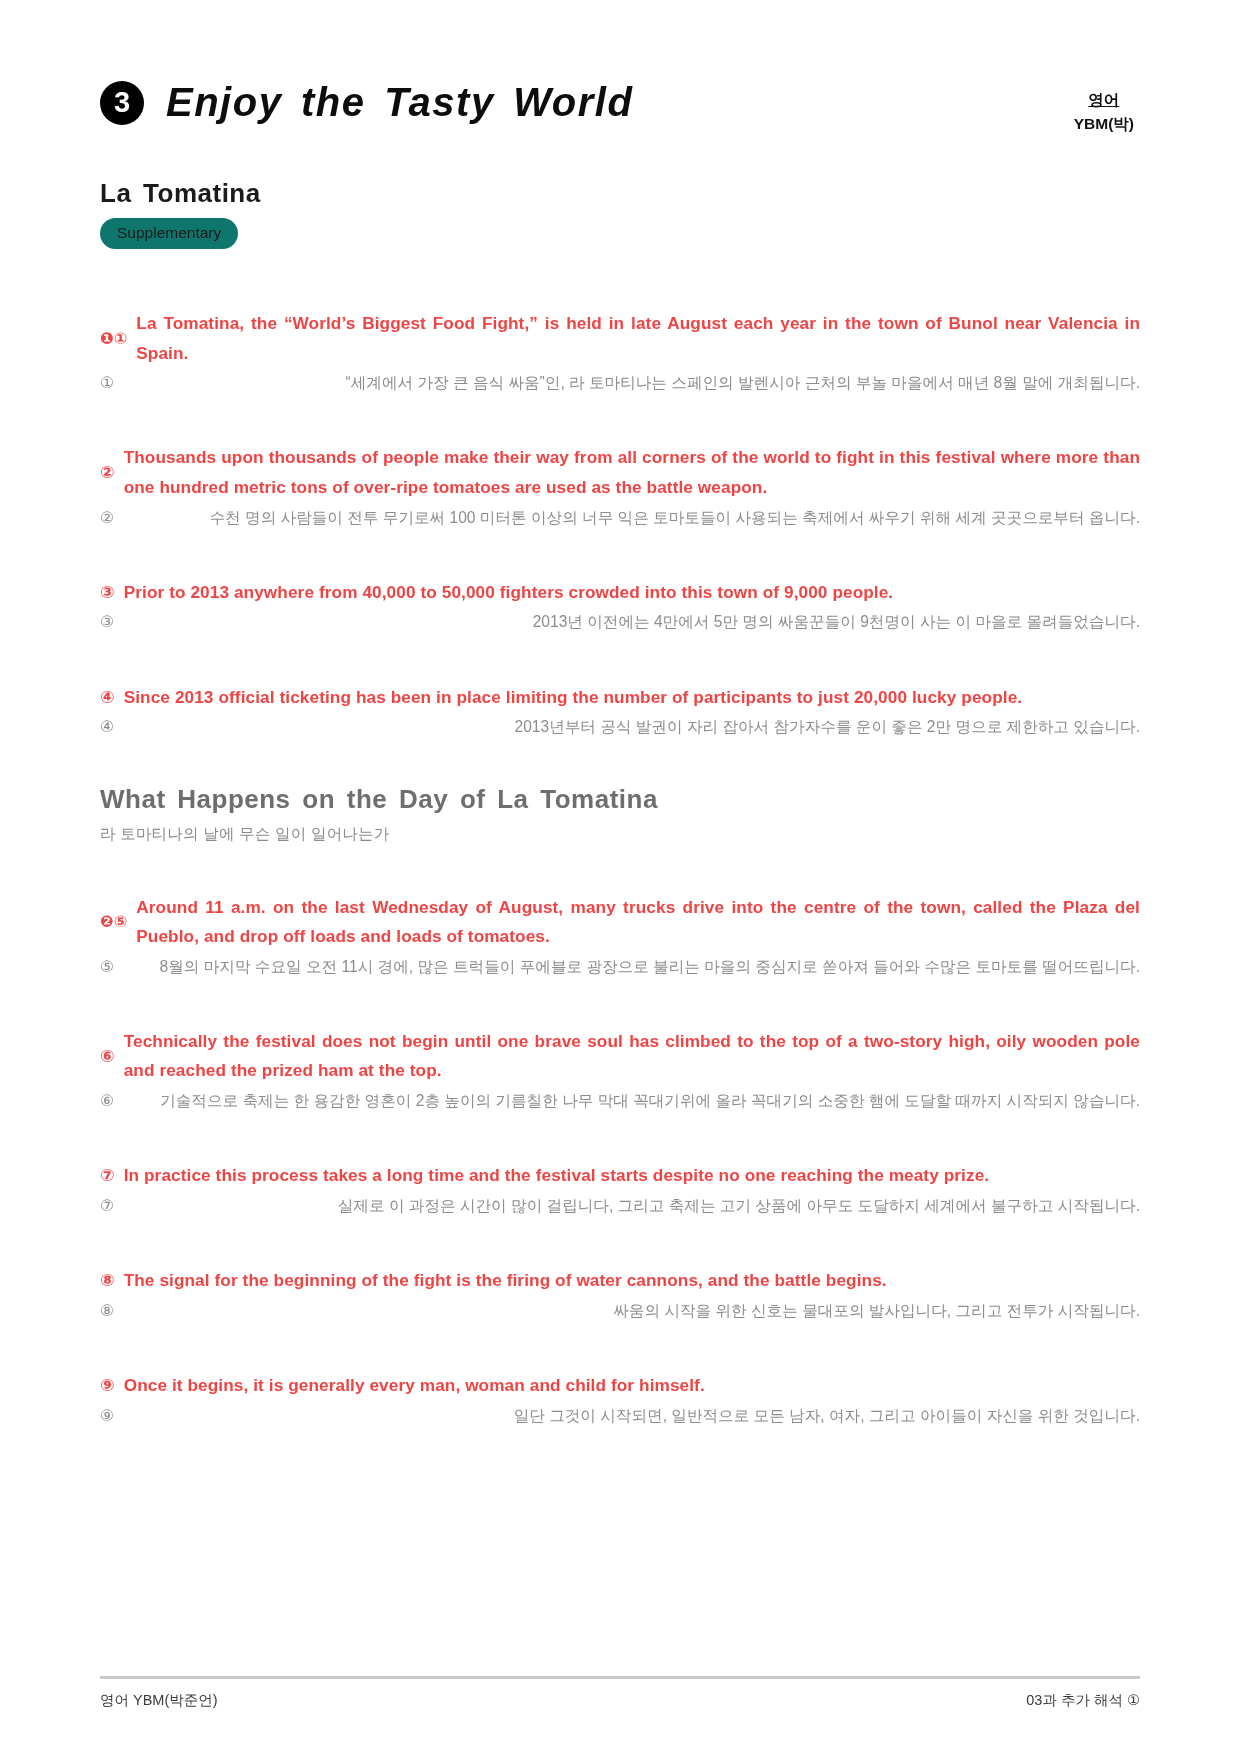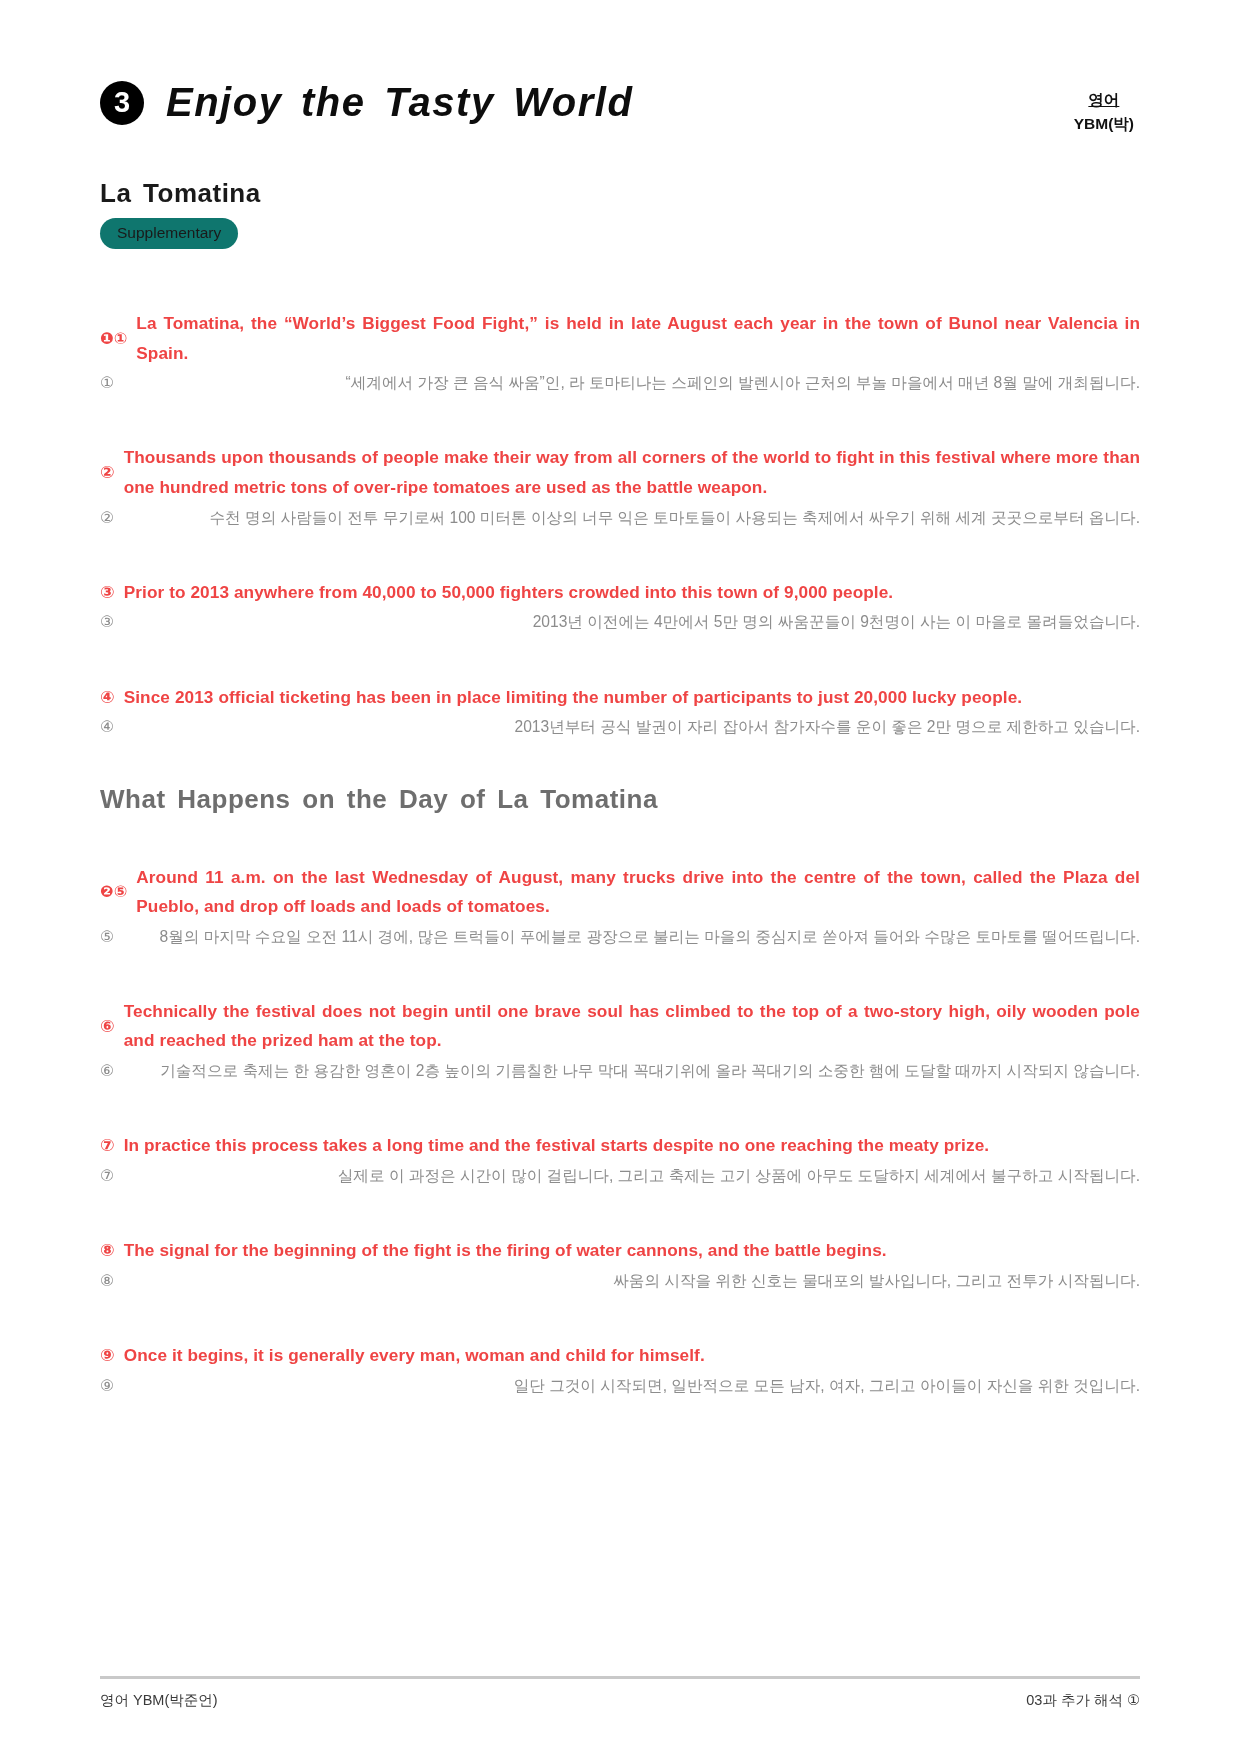--- a/index.html
+++ b/index.html
@@ -224,20 +224,21 @@
       </div>
       <div class="ko">
         <span class="marker">④</span>
         <span class="txt">2013년부터 공식 발권이 자리 잡아서 참가자수를 운이 좋은 2만 명으로 제한하고 있습니다.</span>
       </div>
     </div>
   </div>
 
   <div class="section-block second">
     <div class="section-title gray">What Happens on the Day of La Tomatina</div>
+    <div class="section-sub">라 토마티나의 날에 무슨 일이 일어나는가</div>
 
     <div class="item">
       <div class="en">
         <span class="marker filled-marker">❷⑤</span>
         <span class="txt">Around 11 a.m. on the last Wednesday of August, many trucks drive into the centre of the town, called the Plaza del Pueblo, and drop off loads and loads of tomatoes.</span>
       </div>
       <div class="ko">
         <span class="marker">⑤</span>
         <span class="txt">8월의 마지막 수요일 오전 11시 경에, 많은 트럭들이 푸에블로 광장으로 불리는 마을의 중심지로 쏟아져 들어와 수많은 토마토를 떨어뜨립니다.</span>
       </div>

